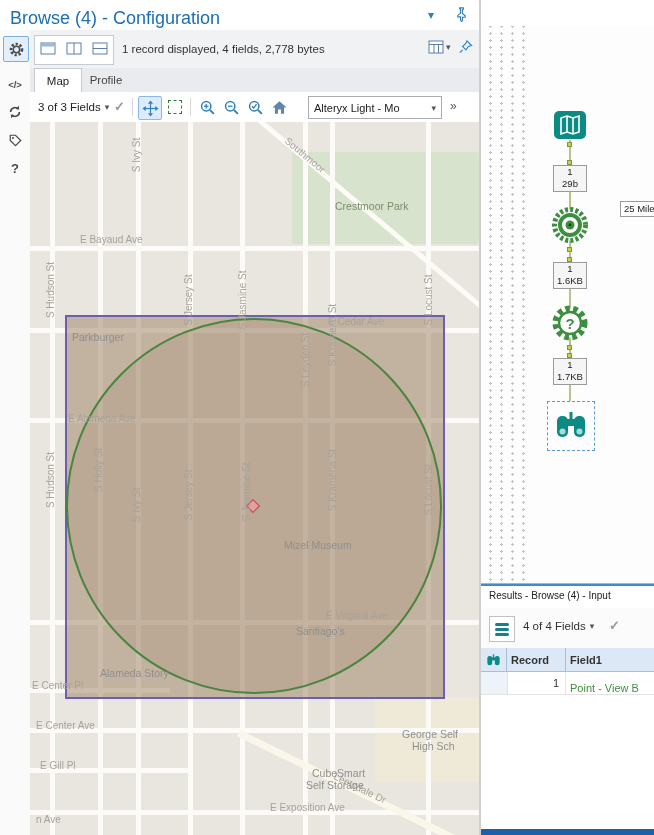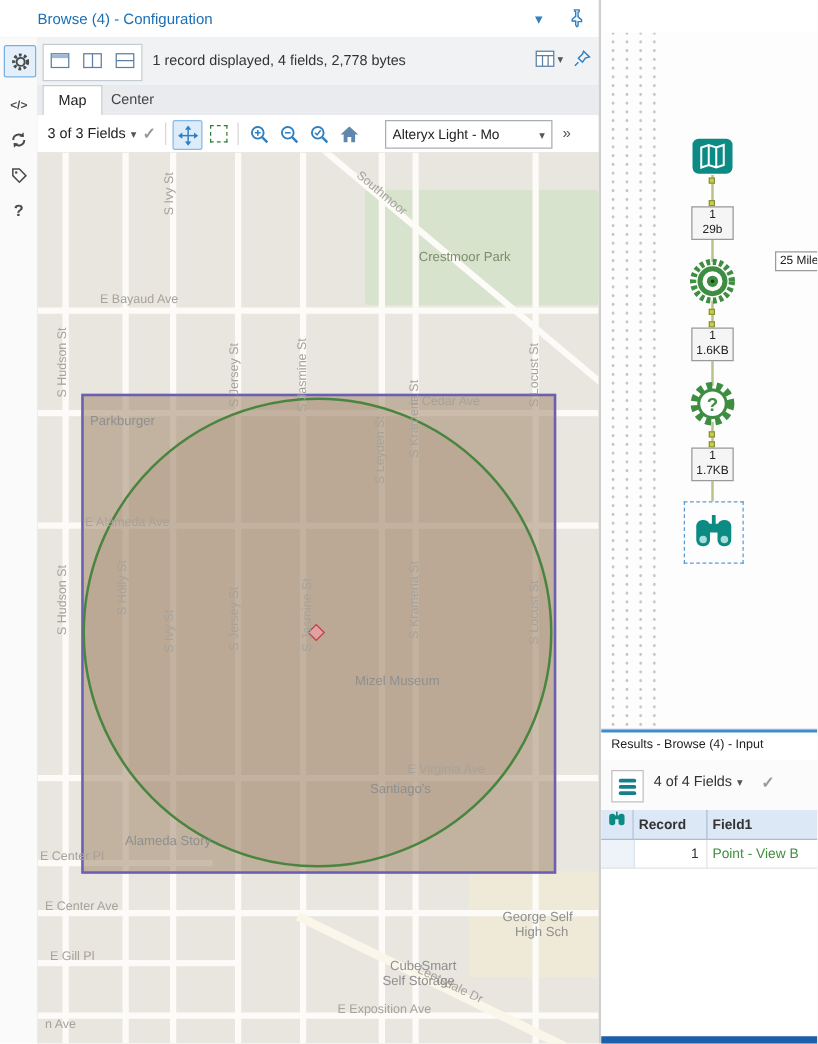--- a/index.html
+++ b/index.html
@@ -3,21 +3,21 @@
 <meta charset="utf-8">
 <style>
   html,body{margin:0;padding:0;background:#fff;}
   .app{position:relative;width:654px;height:835px;overflow:hidden;
        font-family:"Liberation Sans",sans-serif;font-size:12px;color:#333;background:#fff;}
   .abs{position:absolute;}
   .nowrap{white-space:nowrap;}
 
   
   .lp-header{left:0;top:0;width:479px;height:30px;background:#fff;border-bottom:1px solid #dfe3e6;}
-  .lp-title{left:10px;top:8px;color:#1b6fb5;font-size:12px;margin-left:20px;}
+  .lp-title{left:10px;top:8px;color:#1b6fb5;font-size:18px;}
   .strip{left:0;top:30px;width:30px;height:805px;background:#fafafa;border-right:1px solid #e3e3e3;}
   .strip-btn{left:3px;width:24px;height:24px;display:flex;align-items:center;justify-content:center;color:#4a4a4a;}
   .strip-btn.sel{border:1px solid #7ab0e0;background:#e3f0fb;border-radius:2px;}
   .lp-toolbar{left:30px;top:30px;width:449px;height:38px;background:#f0f2f4;border-bottom:1px solid #d8dcdf;}
   .grpbox{left:4px;top:5px;width:78px;height:28px;background:#fff;border:1px solid #c3ccd4;display:flex;align-items:center;justify-content:space-around;}
   .status{left:92px;top:13px;font-size:11.5px;color:#333;}
   .tabsrow{left:30px;top:68px;width:449px;height:24px;background:#e9ebee;border-bottom:1px solid #cfd4d8;}
   .tab{height:23px;display:flex;align-items:center;justify-content:center;font-size:11.5px;}
   .tab.active{background:#fff;border:1px solid #c6cbd0;border-bottom:none;color:#222;}
   .maptb{left:30px;top:92px;width:449px;height:30px;background:#fff;border-bottom:1px solid #d6d6d6;}
@@ -65,21 +65,21 @@
           display:flex;align-items:center;justify-content:center;}
   .ta-label{position:absolute;left:139px;top:175px;width:40px;height:16px;background:#fff;border:1px solid #9a9a9a;
             font-size:9.5px;line-height:14px;padding:0 3px;color:#222;box-sizing:border-box;white-space:nowrap;overflow:hidden;}
 
   
   .results{position:absolute;left:0;top:583px;width:173px;height:252px;background:#fff;border-top:1px solid #9fb6c9;}
   .res-topline{position:absolute;left:0;top:0;width:173px;height:2px;background:#3f8ccd;}
   .res-title{position:absolute;left:8px;top:6px;font-size:10px;color:#222;white-space:nowrap;}
   .res-toolbar{position:absolute;left:0;top:24px;width:173px;height:40px;border-bottom:1px solid #d0d0d0;background:#fbfbfb;}
   .res-grid-header{position:absolute;top:64px;height:24px;background:#dce8f6;border-bottom:1px solid #a9bdd3;
-                   font-size:11px;font-weight:bold;color:#333;display:flex;align-items:flex-start;box-sizing:border-box;}
+                   font-size:11px;font-weight:bold;color:#333;display:flex;align-items:center;box-sizing:border-box;}
   .res-cell{height:100%;display:flex;align-items:center;padding:0 4px;border-right:1px solid #c3d3e3;box-sizing:border-box;overflow:hidden;}
   .res-row{position:absolute;top:88px;height:22px;font-size:11px;display:flex;align-items:center;border-bottom:1px solid #e4e4e4;}
   .res-bottombar{position:absolute;left:0;top:245px;width:173px;height:7px;background:#1d5fa8;}
   .greenlink{color:#3f8f3f;white-space:nowrap;overflow:hidden;}
 </style>
 </head>
 <body>
 
 <div class="app">
 
@@ -155,21 +155,21 @@
           <line x1="5" y1="11" x2="2" y2="14" stroke="#2f7fc1" stroke-width="1.2"></line>
         </svg>
     </div>
   </div>
 
   <div class="abs tabsrow">
     <div class="abs tab active" style="left:4px;top:0;width:46px;">
       <span>Map</span>
     </div>
     <div class="abs tab" style="left:50px;top:0;width:52px;color:#444;">
-      <span>Center</span>
+      <span>Profile</span>
     </div>
   </div>
 
   <div class="abs maptb">
     <div class="abs mtb-item" style="left:8px;">
       <span>3 of 3 Fields</span>
       <span style="font-size:9px;color:#555;">▾</span>
     </div>
     <div class="abs" style="left:84px;top:7px;color:#9a9a9a;font-size:13px;font-weight:bold;">✓</div>
     <div class="abs sep" style="left:102px;"></div>
@@ -395,21 +395,21 @@
         <div class="res-cell" style="border-right:none;">Record</div>
       </div>
       <div class="res-grid-header" style="left:84px;width:89px;border-left:1px solid #a9bdd3;">
         <div class="res-cell" style="border-right:none;">Field1</div>
       </div>
 
       <div class="res-row" style="left:0;width:26px;background:#eef3fa;border-right:1px solid #dbe4ee;"></div>
       <div class="res-row" style="left:26px;width:58px;">
         <div style="width:100%;text-align:right;padding-right:6px;color:#333;">1</div>
       </div>
-      <div class="res-row" style="left:84px;width:89px;border-left:1px solid #e4e4e4;">
+      <div class="res-row" style="left:84px;width:89px;border-left:1px solid #e4e4e4;align-items:flex-end;">
         <div class="greenlink" style="padding-left:4px;">Point - View B</div>
       </div>
 
       <div class="res-bottombar"></div>
     </div>
   </div>
 
 </div>
 
 </body></html>

